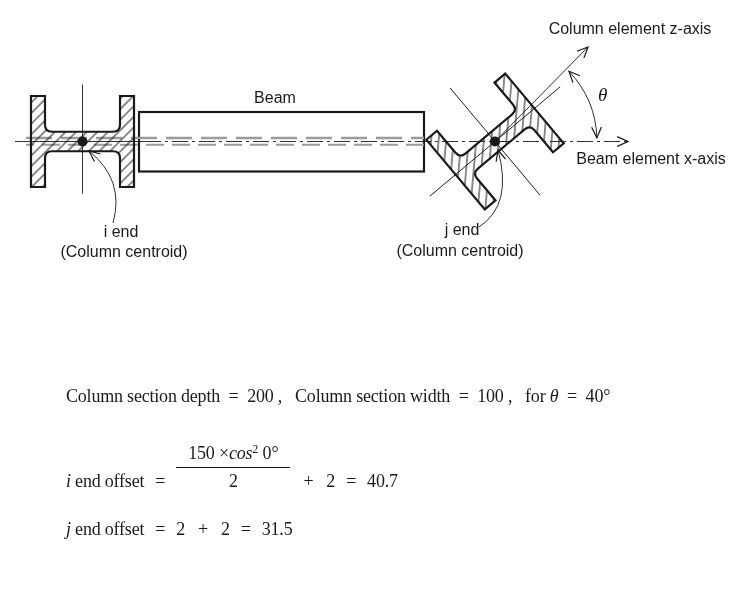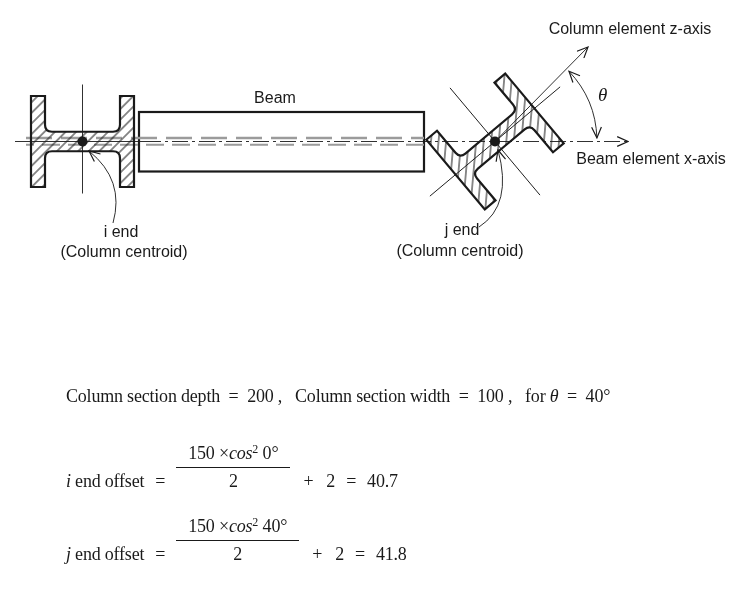--- a/index.html
+++ b/index.html
@@ -93,24 +93,23 @@
       <span class="den">2</span>
     </span>
     <span>=</span>
     <span>40.7</span>
   </div>
 
   <div class="formula eqrow" style="left:66px;top:516px;">
     <span class="pre"><span class="it">j</span><span class="pre"> end offset</span></span>
     <span>=</span>
     <span class="frac">
-      <span class="num"><span class="pre">150 </span><span>×</span><span class="it">cos</span><span class="sup">2</span><span class="pre"> 40°</span></span>
       <span class="den">2</span>
     </span>
     <span class="plus">+</span>
     <span class="frac">
       <span class="den">2</span>
     </span>
     <span>=</span>
-    <span>41.8</span>
+    <span>31.5</span>
   </div>
 
 </div>
 
 </body></html>

